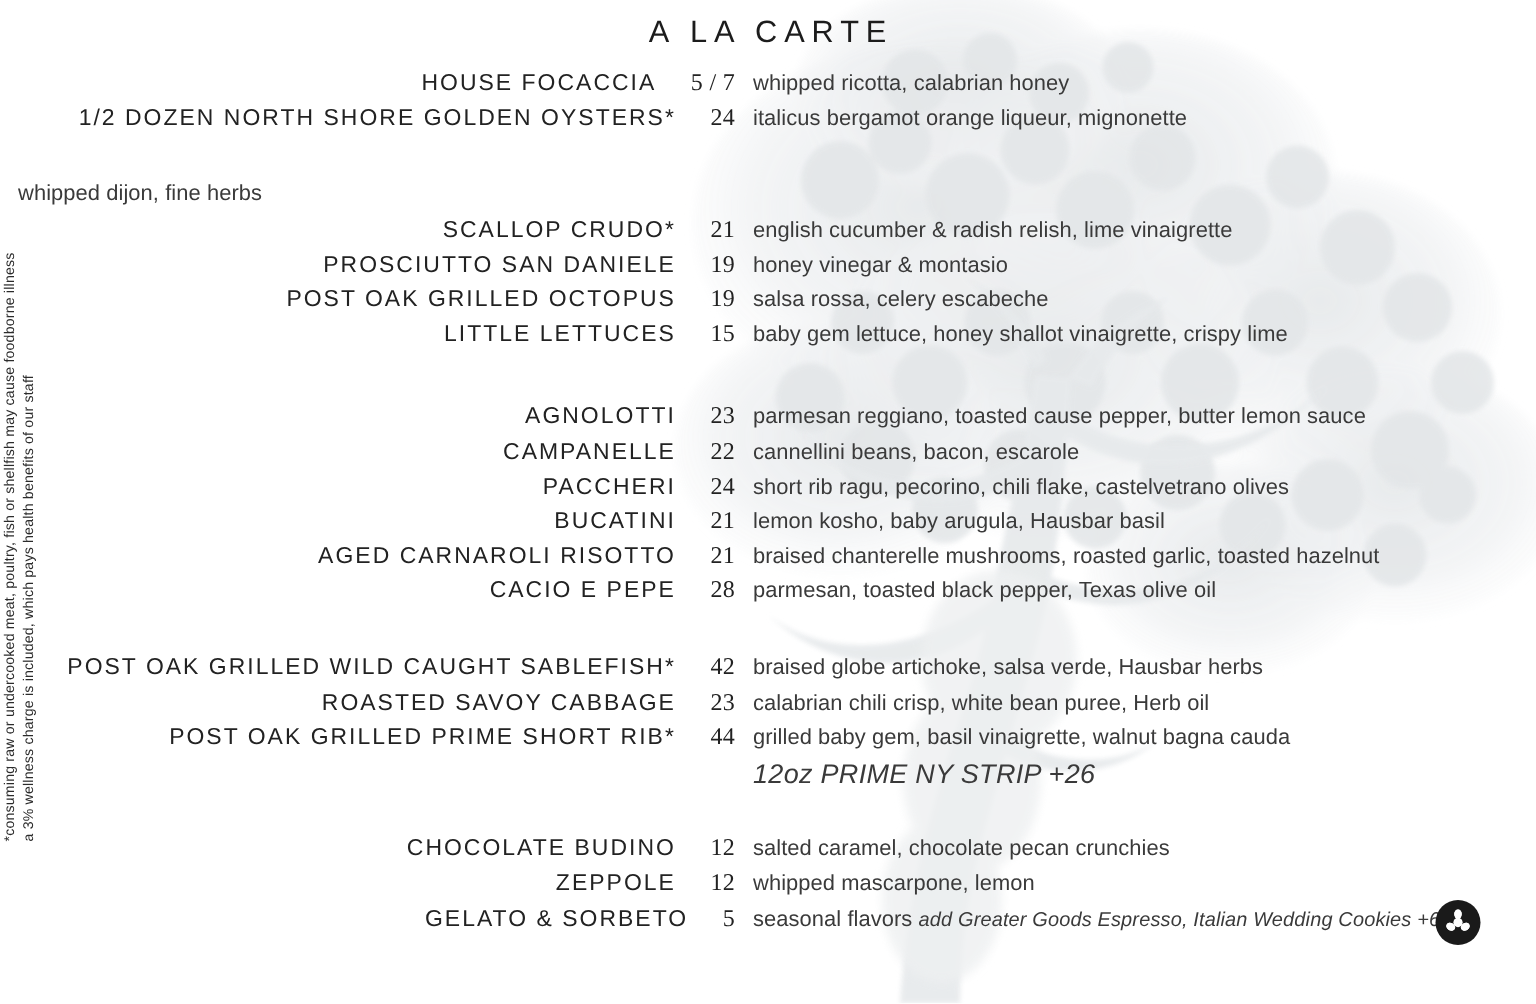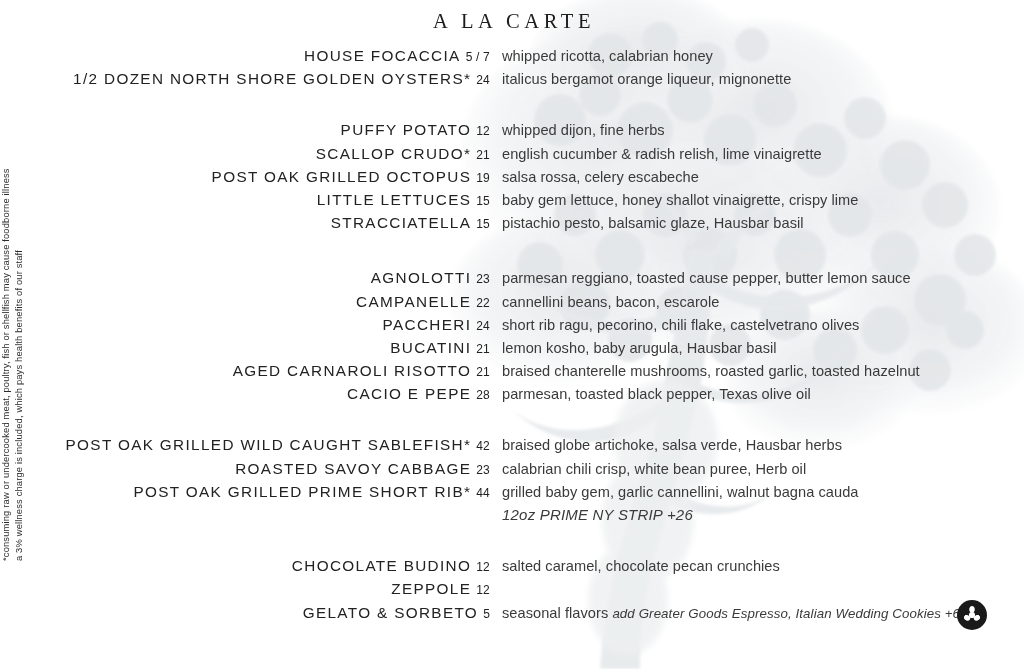--- a/index.html
+++ b/index.html
@@ -54,21 +54,21 @@
   
   .title {
     position: absolute;
     top: 10px;
     left: 0;
     width: 1024px;
     text-align: center;
     z-index: 2;
   }
   .title span {
-    font-family: Liberation Serif, serif;
+    font-family: Liberation Sans, sans-serif;
     font-size: 20.5px;
     letter-spacing: 4.6px;
     color: #1c1c1c;
     padding-left: 4px;
   }
   
   .title { padding-right: 119px; }
 
   
   .menu {
@@ -88,40 +88,41 @@
     width: 490px;
     text-align: right;
     font-size: 15.3px;
     letter-spacing: 1.35px;
     color: #222222;
     white-space: nowrap;
     font-family: "Liberation Sans", sans-serif;
   }
   .row .name .price {
     letter-spacing: 0.2px;
-    margin-left: 5px;
-    font-size: 12px;
+    margin-left: 23px;
+    font-size: 16px;
+    font-family: Liberation Serif, serif;
   }
   .row .desc {
     flex: 1;
     padding-left: 12px;
     font-size: 14.6px;
     letter-spacing: 0.05px;
     color: #3a3a3a;
     white-space: nowrap;
     font-family: "Liberation Sans", sans-serif;
   }
   .row .desc .ital {
     font-style: italic;
     font-size: 13.3px;
     letter-spacing: 0.1px;
   }
   .row.note .desc {
     font-style: italic;
-    font-size: 15px;
+    font-size: 18px;
     letter-spacing: 0.2px;
     color: #3a3a3a;
   }
   .gap-sm { height: 22px; }
   .gap-md { height: 28px; }
   .gap-lg { height: 32px; }
 
   
   .logo-badge {
     position: absolute;
@@ -262,39 +263,38 @@
           <div class="desc"><span>whipped ricotta, calabrian honey</span></div>
         </div>
         <div class="row">
           <div class="name">1/2 DOZEN NORTH SHORE GOLDEN OYSTERS*<span class="price">24</span></div>
           <div class="desc"><span>italicus bergamot orange liqueur, mignonette</span></div>
         </div>
       </div>
       <div class="gap-md"></div>
       <div class="section">
         <div class="row">
-          <div class="name">PUFFY POTATO<span class="price">12</span></div>
           <div class="desc"><span>whipped dijon, fine herbs</span></div>
         </div>
         <div class="row">
           <div class="name">SCALLOP CRUDO*<span class="price">21</span></div>
           <div class="desc"><span>english cucumber &amp; radish relish, lime vinaigrette</span></div>
         </div>
         <div class="row">
+          <div class="name">PROSCIUTTO SAN DANIELE<span class="price">19</span></div>
+          <div class="desc"><span>honey vinegar &amp; montasio</span></div>
+        </div>
+        <div class="row">
           <div class="name">POST OAK GRILLED OCTOPUS<span class="price">19</span></div>
           <div class="desc"><span>salsa rossa, celery escabeche</span></div>
         </div>
         <div class="row">
           <div class="name">LITTLE LETTUCES<span class="price">15</span></div>
           <div class="desc"><span>baby gem lettuce, honey shallot vinaigrette, crispy lime</span></div>
         </div>
-        <div class="row">
-          <div class="name">STRACCIATELLA<span class="price">15</span></div>
-          <div class="desc"><span>pistachio pesto, balsamic glaze, Hausbar basil</span></div>
-        </div>
       </div>
       <div class="gap-lg"></div>
       <div class="section">
         <div class="row">
           <div class="name">AGNOLOTTI<span class="price">23</span></div>
           <div class="desc"><span>parmesan reggiano, toasted cause pepper, butter lemon sauce</span></div>
         </div>
         <div class="row">
           <div class="name">CAMPANELLE<span class="price">22</span></div>
           <div class="desc"><span>cannellini beans, bacon, escarole</span></div>
@@ -321,35 +321,36 @@
         <div class="row">
           <div class="name">POST OAK GRILLED WILD CAUGHT SABLEFISH*<span class="price">42</span></div>
           <div class="desc"><span>braised globe artichoke, salsa verde, Hausbar herbs</span></div>
         </div>
         <div class="row">
           <div class="name">ROASTED SAVOY CABBAGE<span class="price">23</span></div>
           <div class="desc"><span>calabrian chili crisp, white bean puree, Herb oil</span></div>
         </div>
         <div class="row">
           <div class="name">POST OAK GRILLED PRIME SHORT RIB*<span class="price">44</span></div>
-          <div class="desc"><span>grilled baby gem, garlic cannellini, walnut bagna cauda</span></div>
+          <div class="desc"><span>grilled baby gem, basil vinaigrette, walnut bagna cauda</span></div>
         </div>
         <div class="row note">
           <div class="name"></div>
           <div class="desc"><span>12oz PRIME NY STRIP +26</span></div>
         </div>
       </div>
       <div class="gap-md"></div>
       <div class="section">
         <div class="row">
           <div class="name">CHOCOLATE BUDINO<span class="price">12</span></div>
           <div class="desc"><span>salted caramel, chocolate pecan crunchies</span></div>
         </div>
         <div class="row">
           <div class="name">ZEPPOLE<span class="price">12</span></div>
+          <div class="desc"><span>whipped mascarpone, lemon</span></div>
         </div>
         <div class="row">
           <div class="name">GELATO &amp; SORBETO<span class="price">5</span></div>
           <div class="desc"><span>seasonal flavors </span><span class="ital">add Greater Goods Espresso, Italian Wedding Cookies +6</span></div>
         </div>
       </div>
       <div class="gap-sm"></div>
     </div>
 
   <div class="logo-badge">

